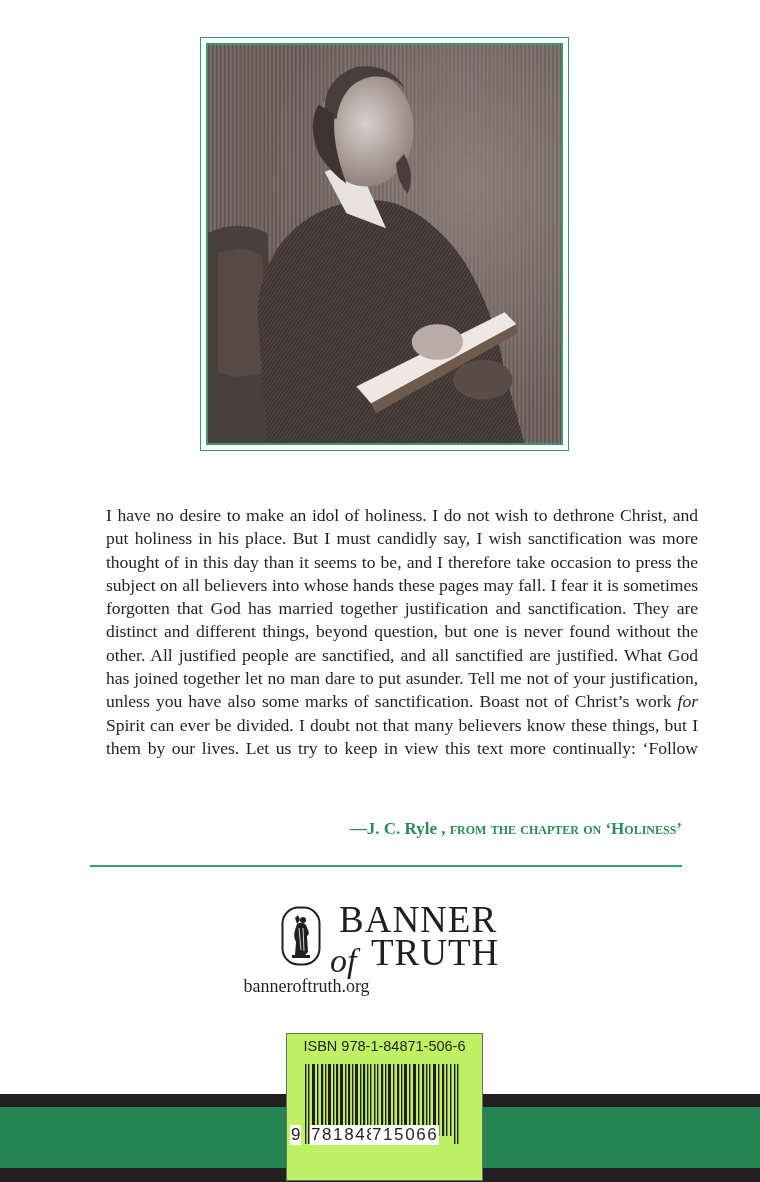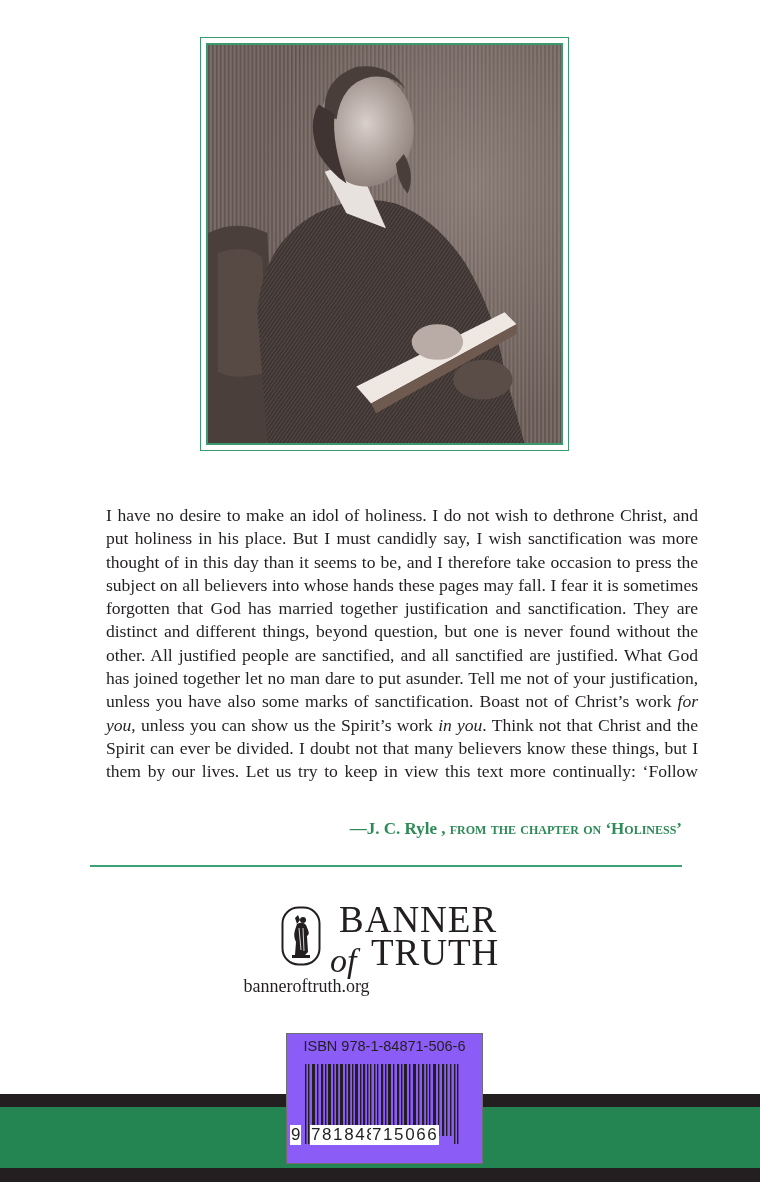--- a/index.html
+++ b/index.html
@@ -61,22 +61,22 @@
   .logo-url {
     position:absolute; left:0; width:613px; top:976px; text-align:center;
     font-size:18px; color:#231f20; box-sizing:border-box;
   }
 
   .stripe-black-top { position:absolute; left:0; top:1094px; width:760px; height:13px; background:#231f20; }
   .stripe-green { position:absolute; left:0; top:1107px; width:760px; height:61px; background:#248553; }
   .stripe-black-bottom { position:absolute; left:0; top:1168px; width:760px; height:14px; background:#231f20; }
 
   .barcode-box {
-    position:absolute; left:286px; top:1033px; width:197px; height:131px;
-    background:#8b5cf6; border:1px solid #6d6e71; box-sizing:border-box; z-index:2;
+    position:absolute; left:286px; top:1033px; width:197px; height:148px;
+    background:#bef264; border:1px solid #6d6e71; box-sizing:border-box; z-index:2;
   }
   .isbn-text {
     position:absolute; left:0; top:4px; width:100%; text-align:center;
     font-family:"Liberation Sans", "DejaVu Sans", sans-serif; font-size:14.5px; color:#231f20;
   }
   .bars { position:absolute; left:0; top:0; width:195px; height:117px; }
   .barcode-digits {
     position:absolute; top:91px; left:0; width:100%;
     font-family:"Liberation Sans", "DejaVu Sans", sans-serif; font-size:17px; color:#231f20;
   }
@@ -133,21 +133,20 @@
 <div class="body-text">
   <span class="ln">I have no desire to make an idol of holiness. I do not wish to dethrone Christ, and</span>
   <span class="ln">put holiness in his place. But I must candidly say, I wish sanctification was more</span>
   <span class="ln">thought of in this day than it seems to be, and I therefore take occasion to press the</span>
   <span class="ln">subject on all believers into whose hands these pages may fall. I fear it is sometimes</span>
   <span class="ln">forgotten that God has married together justification and sanctification. They are</span>
   <span class="ln">distinct and different things, beyond question, but one is never found without the</span>
   <span class="ln">other. All justified people are sanctified, and all sanctified are justified. What God</span>
   <span class="ln">has joined together let no man dare to put asunder. Tell me not of your justification,</span>
   <span class="ln"><span>unless you have also some marks of sanctification. Boast not of Christ’s work </span><em>for</em></span>
-  <span class="ln"><em>you</em><span>, unless you can show us the Spirit’s work </span><em>in you</em><span>. Think not that Christ and the</span></span>
   <span class="ln">Spirit can ever be divided. I doubt not that many believers know these things, but I</span>
   <span class="ln">them by our lives. Let us try to keep in view this text more continually: ‘Follow</span>
 </div>
 
 <div class="attribution">
   <span>—J. C. Ryle ,</span><span class="sc"> from the chapter on ‘Holiness’</span>
 </div>
 <div class="rule"></div>
 
 <div class="logo">

